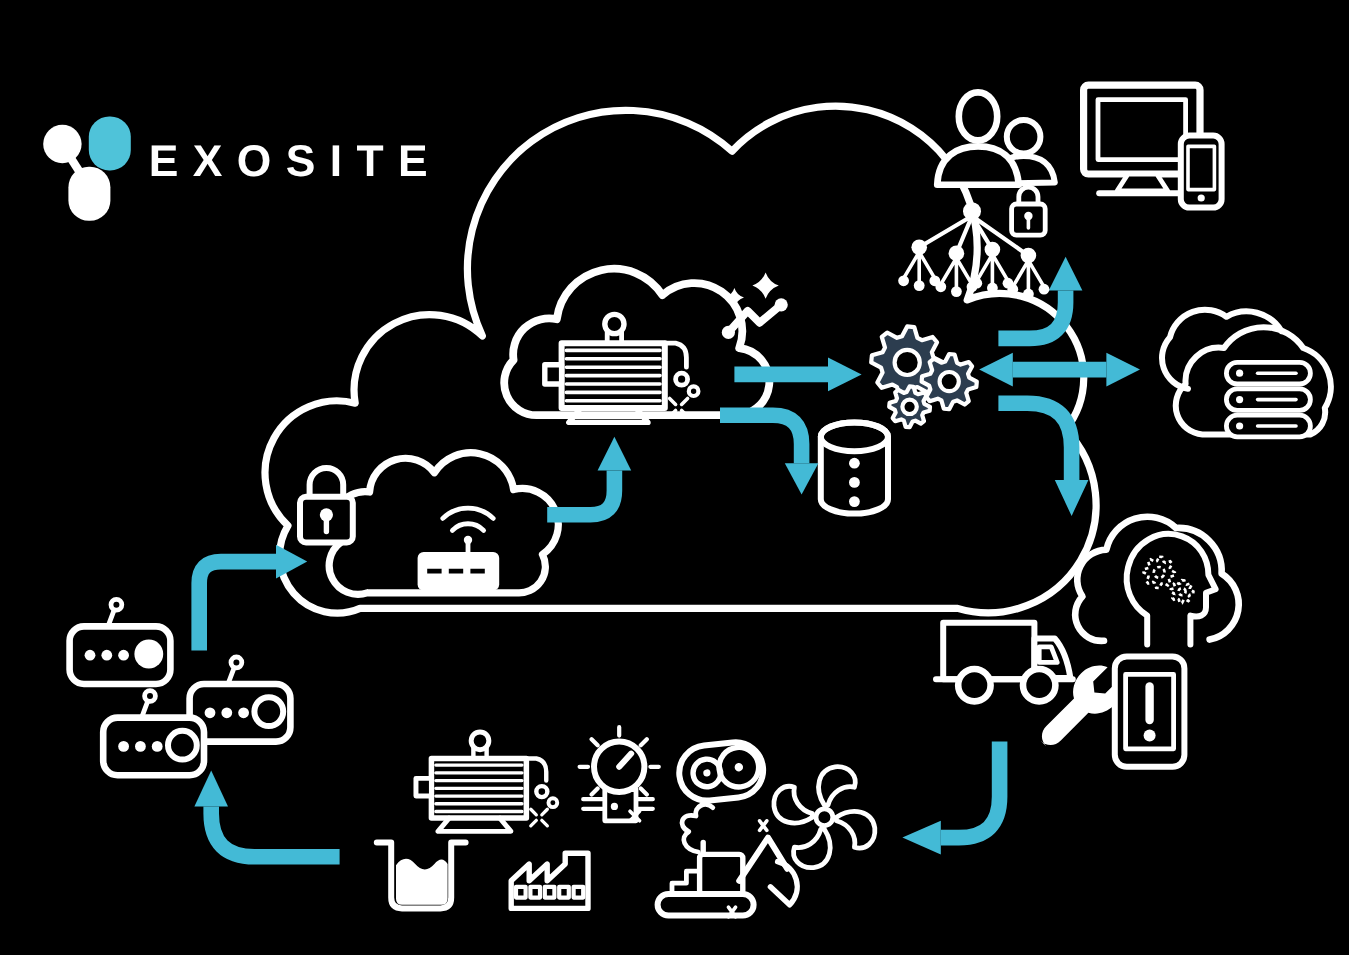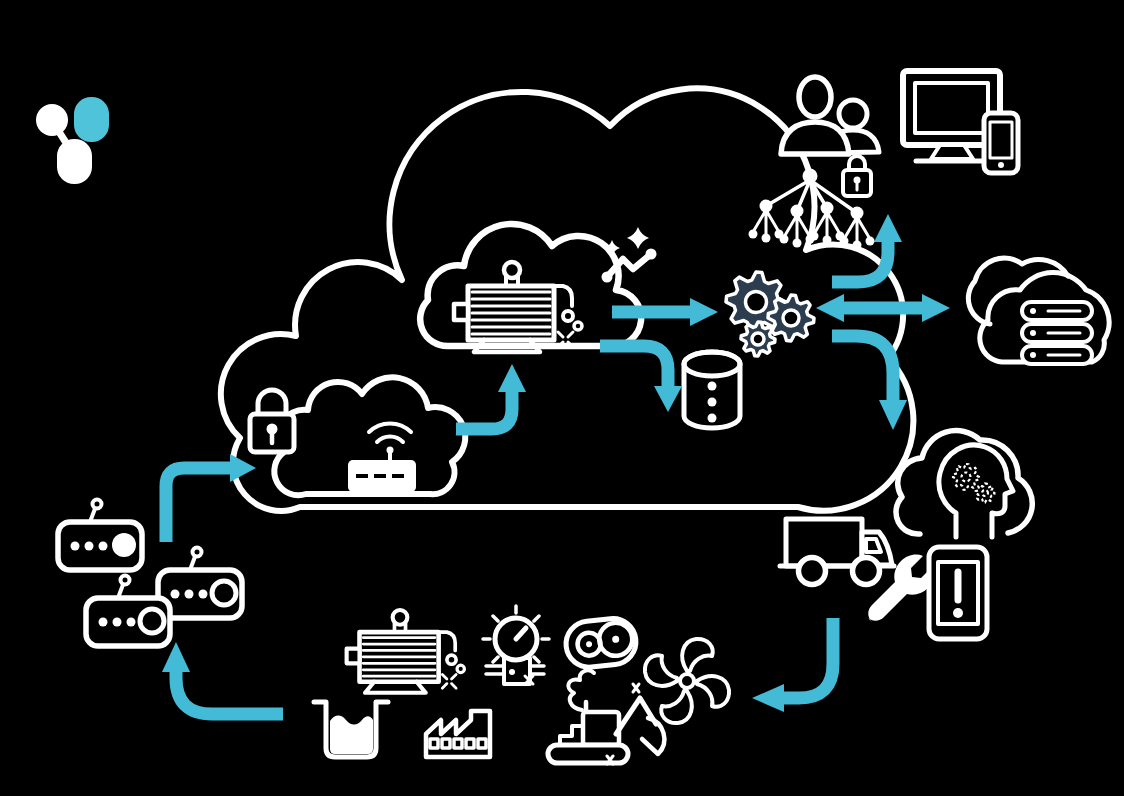--- a/index.html
+++ b/index.html
@@ -369,13 +369,14 @@
   </g>
 
   <g>
     <path class="s" stroke-width="7" d="M 54 124 L 72 152"></path>
     <circle class="fw" cx="52" cy="120" r="16"></circle>
     <rect class="ft" x="74" y="97" width="35" height="45" rx="17"></rect>
     <rect class="fw" x="57" y="139" width="35" height="45" rx="17"></rect>
   </g>
 </svg>
 
+<div class="logo-text">EXOSITE</div>
 </div>
 
 </body></html>

